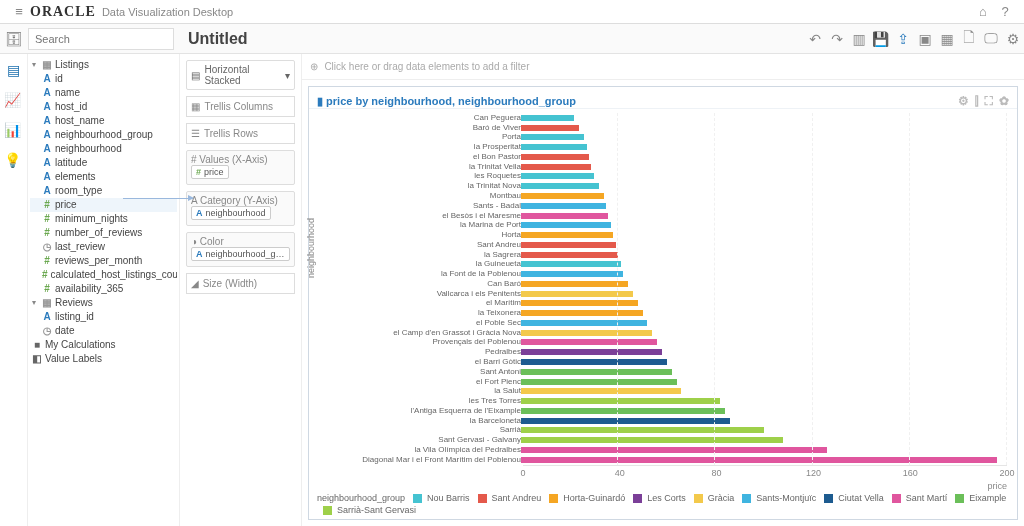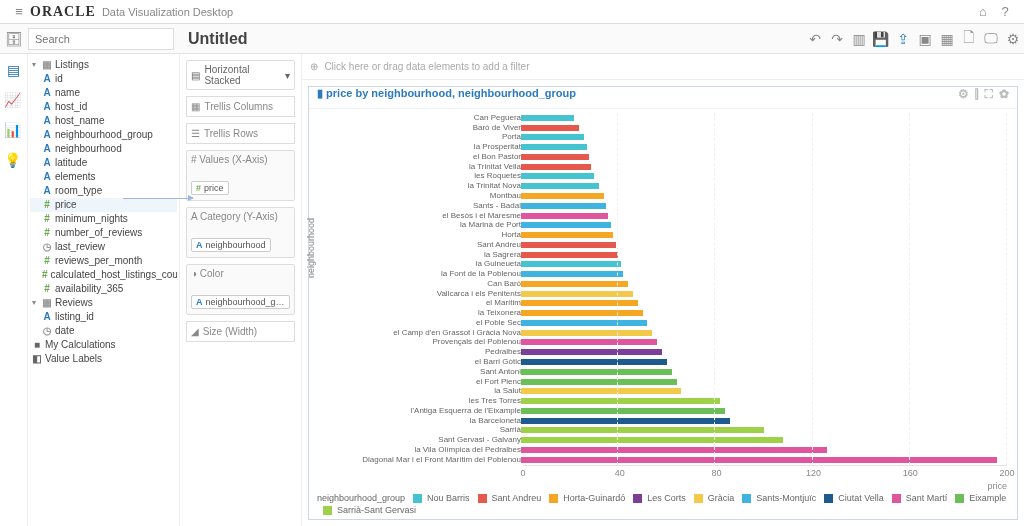--- a/index.html
+++ b/index.html
@@ -31,28 +31,28 @@
   .glyph.H{color:#6aa84f}
   .glyph.C{color:#999}
   .glyph.T{color:#999}
   .glyph.F{color:#666}
   .glyph.L{color:#666}
   .tree-row.sel{background:#eef5fb}
   .grammar{width:122px;border-right:1px solid #eee;padding:6px 6px 0;font-size:10px;color:#666}
   .gbox{border:1px solid #ddd;background:#fafafa;padding:3px 4px;margin-bottom:6px;border-radius:2px}
   .gbox.header{background:#fff;display:flex;align-items:center;gap:4px}
   .gbox .lbl{color:#888}
-  .pill{display:inline-block;border:1px solid #ccc;background:#fff;border-radius:2px;padding:1px 4px;font-size:9px;margin-top:16px;color:#555;max-width:100%;overflow:hidden;text-overflow:ellipsis;white-space:nowrap}
+  .pill{display:inline-block;border:1px solid #ccc;background:#fff;border-radius:2px;padding:1px 4px;font-size:9px;margin-top:0;color:#555;max-width:100%;overflow:hidden;text-overflow:ellipsis;white-space:nowrap}
   .pill .pm{color:#6aa84f;font-weight:bold;margin-right:3px}
   .pill .pa{color:#2b7bbd;font-weight:bold;margin-right:3px}
   .gbar{border:1px solid #ddd;background:#fff;padding:4px;font-size:10px;color:#888;margin-bottom:6px;display:flex;align-items:center;gap:4px}
   .main{flex:1;display:flex;flex-direction:column}
   .filterbar{height:26px;border-bottom:1px solid #eee;display:flex;align-items:center;color:#aaa;padding-left:8px;gap:6px;font-size:10px}
   .chartcard{flex:1;margin:6px;border:1px solid #cfd8e2;background:#fff;display:flex;flex-direction:column;position:relative}
-  .ch-title{height:22px;display:flex;align-items:flex-start;padding:0 8px;color:#2b7bbd;font-weight:600;font-size:11px;border-bottom:1px solid #eef2f6}
+  .ch-title{height:22px;display:flex;align-items:flex-end;padding:0 8px;color:#2b7bbd;font-weight:600;font-size:11px;border-bottom:1px solid #eef2f6}
   .ch-title .spacer{flex:1}
   .ch-icn{color:#bbb;font-size:12px;margin-left:6px;cursor:pointer}
   .plot{flex:1;display:flex;padding:4px 10px 0 2px}
   .ylabels{display:flex;flex-direction:column;justify-content:space-around;width:210px;font-size:8px;color:#666;text-align:right;line-height:1}
   .bars{flex:1;position:relative;display:flex;flex-direction:column;justify-content:space-around}
   .bar{height:6px;border-radius:0}
   .xaxis{height:26px;position:relative;border-top:1px solid #e5e5e5;margin:0 10px 0 214px;font-size:9px;color:#888}
   .xaxis .tick{position:absolute;top:2px;transform:translateX(-50%)}
   .ylab-rot{position:absolute;left:2px;top:50%;transform:rotate(-90deg) translateX(50%);transform-origin:left;font-size:9px;color:#888}
   .legend{display:flex;flex-wrap:wrap;align-items:center;font-size:9px;color:#666;padding:2px 8px 4px;gap:2px}

